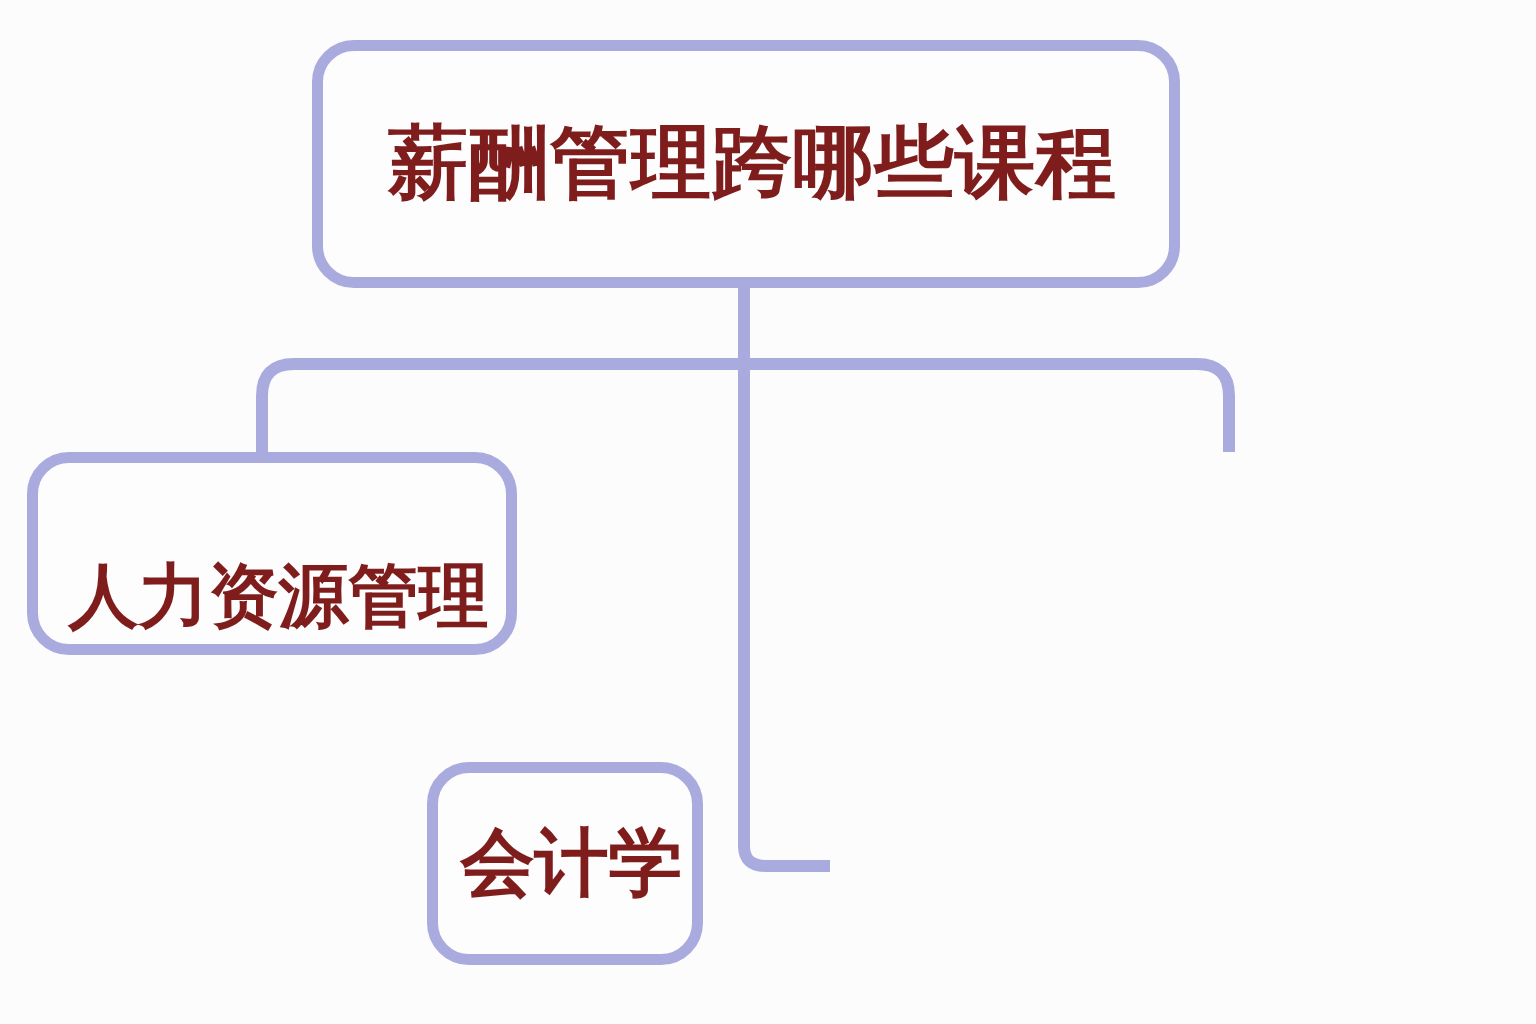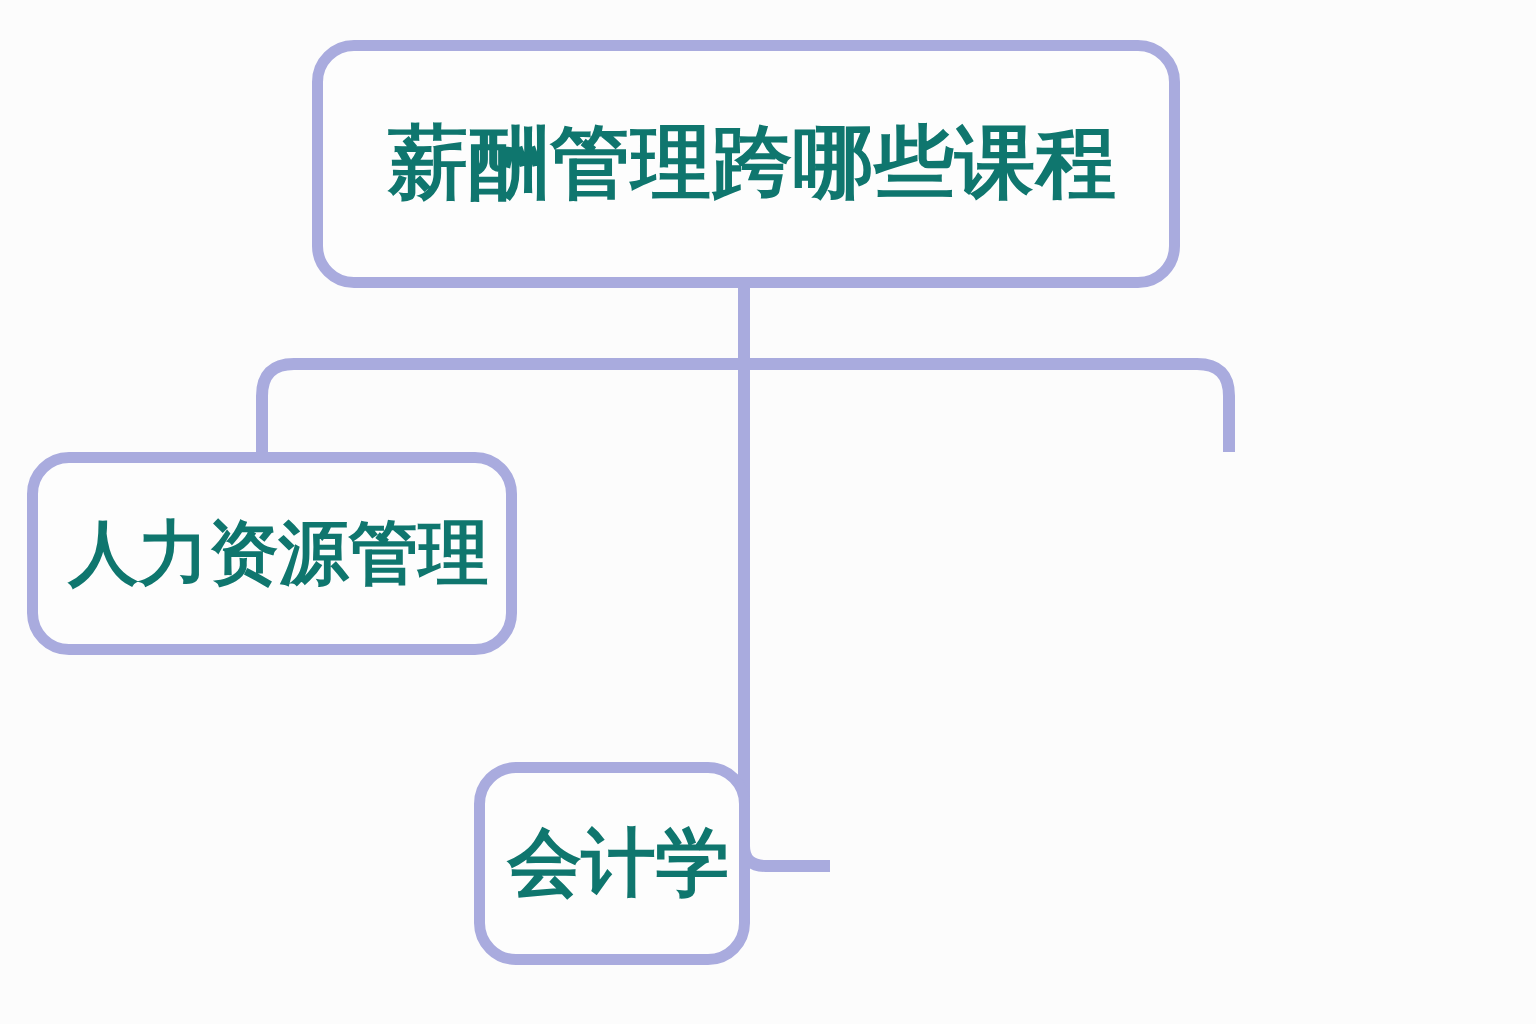--- a/index.html
+++ b/index.html
@@ -27,54 +27,54 @@
   }
   .node {
     position: absolute;
     box-sizing: border-box;
     background: #fdfdfd;
     border: 11px solid #a9abde;
     border-radius: 42px;
     display: flex;
     align-items: center;
     justify-content: center;
-    color: #0f766e;
+    color: #7f1d1d;
     font-weight: bold;
     white-space: nowrap;
     padding-left: 13px;
   }
   .node-root {
     left: 312px;
     top: 40px;
     width: 868px;
     height: 248px;
     font-size: 80px;
     letter-spacing: 1px;
   }
   .node-hrm {
     left: 27px;
     top: 452px;
     width: 490px;
     height: 203px;
     font-size: 70px;
+    align-items: flex-end;
   }
   .node-labor {
     left: 979px;
     top: 448px;
     width: 491px;
     height: 212px;
     font-size: 76px;
   }
   .node-accounting {
     left: 427px;
     top: 762px;
     width: 276px;
     height: 203px;
     font-size: 74px;
-    margin-left: 47px;
   }
   .node-org {
     left: 826px;
     top: 762px;
     width: 457px;
     height: 204px;
     font-size: 76px;
   }
 </style>
 </head>

